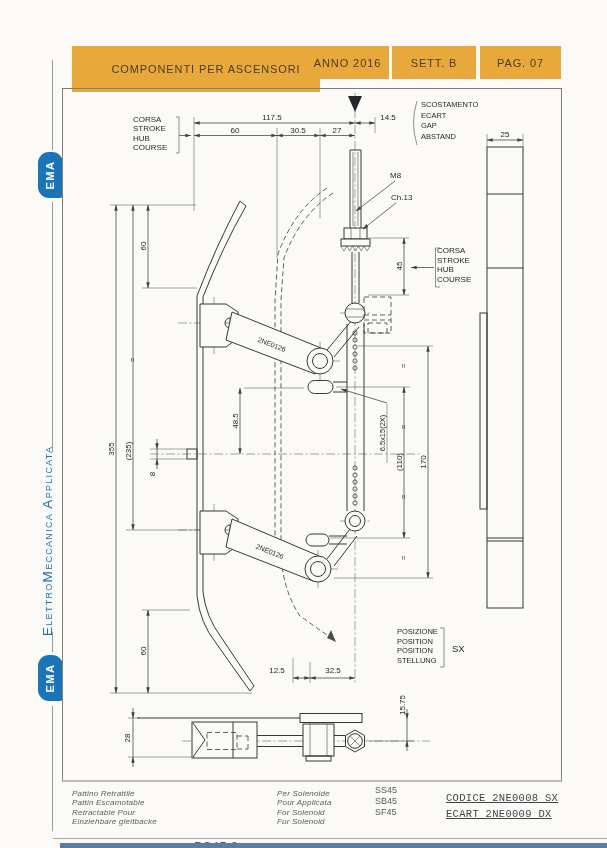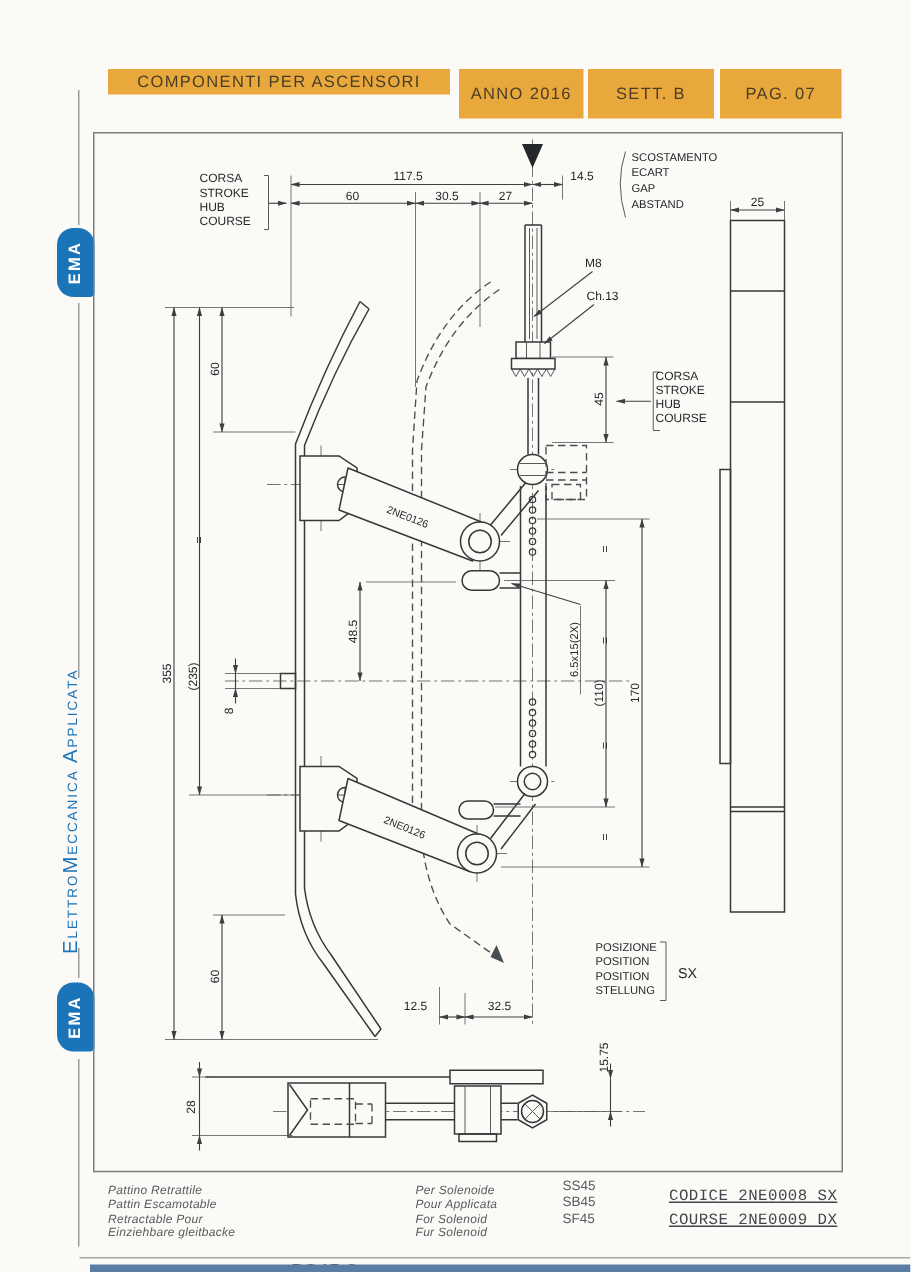--- a/index.html
+++ b/index.html
@@ -35,21 +35,21 @@
   .lnf{stroke:#35383a;stroke-width:1;fill:#fbfaf6;}
   .thin{stroke:#43474a;stroke-width:.6;fill:none;}
   .dim{stroke:#3c4043;stroke-width:.75;fill:none;}
   .ext{stroke:#55595c;stroke-width:.55;fill:none;}
   .cl{stroke:#55595c;stroke-width:.55;fill:none;stroke-dasharray:9 2.5 2 2.5;}
   .gh{stroke:#4a4e52;stroke-width:.9;fill:none;stroke-dasharray:5 3;}
 </style>
 </head>
 <body>
 
-<div class="abs hbox" style="left:72px;top:46px;width:228px;height:17px;">
+<div class="abs hbox" style="left:72px;top:46px;width:228px;height:46px;padding-left:20px;">
   <span>COMPONENTI PER ASCENSORI</span>
 </div>
 <div class="abs hbox" style="left:306px;top:46px;width:83px;height:33px;">
   <span>ANNO 2016</span>
 </div>
 <div class="abs hbox" style="left:392px;top:46px;width:84px;height:33px;">
   <span>SETT. B</span>
 </div>
 <div class="abs hbox" style="left:480px;top:46px;width:81px;height:33px;">
   <span>PAG. 07</span>
@@ -338,18 +338,18 @@
     <div>For Solenoid</div>
     <div>Fur Solenoid</div>
   </div>
   <div class="f-sol" style="left:313px;top:2px;">
     <div>SS45</div>
     <div>SB45</div>
     <div>SF45</div>
   </div>
   <div class="f-code" style="left:384px;top:8px;text-decoration:underline;">
     <div>CODICE 2NE0008 SX</div>
-    <div>COURSE 2NE0009 DX</div>
+    <div>ECART 2NE0009 DX</div>
   </div>
 </div>
 
 <div class="abs bline" style="left:53px;top:838px;width:554px;"></div>
 <div class="abs bluestrip" style="left:60px;top:843px;width:547px;height:5px;"></div>
 
 </body></html>

